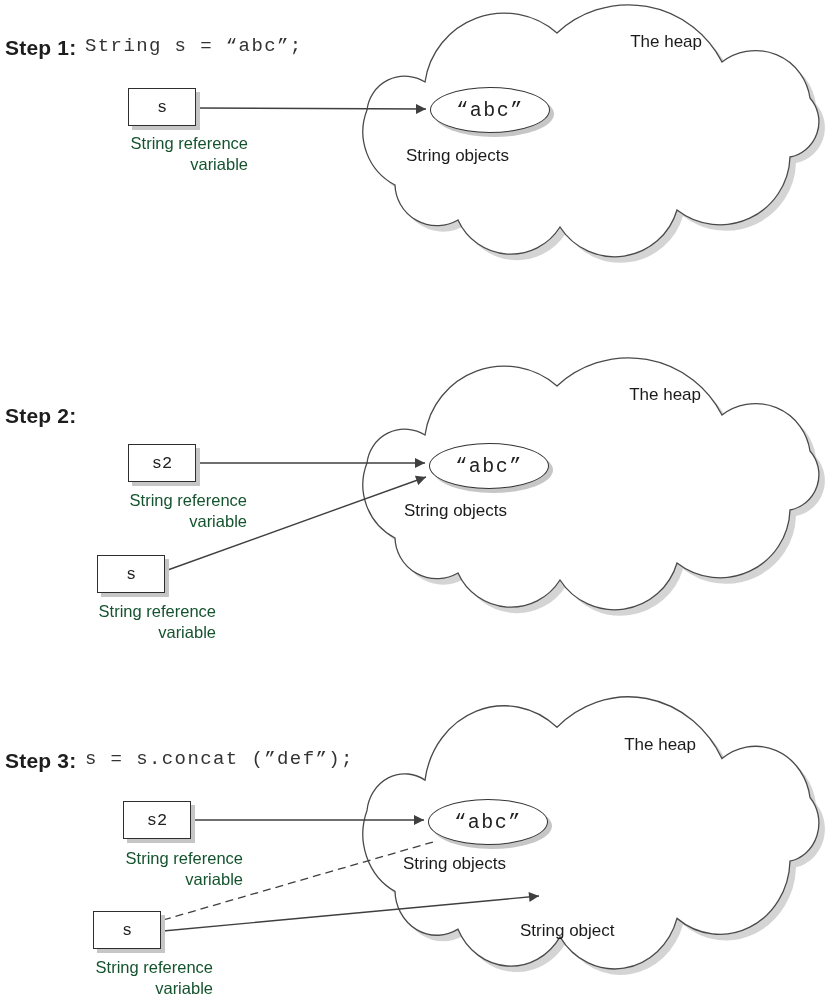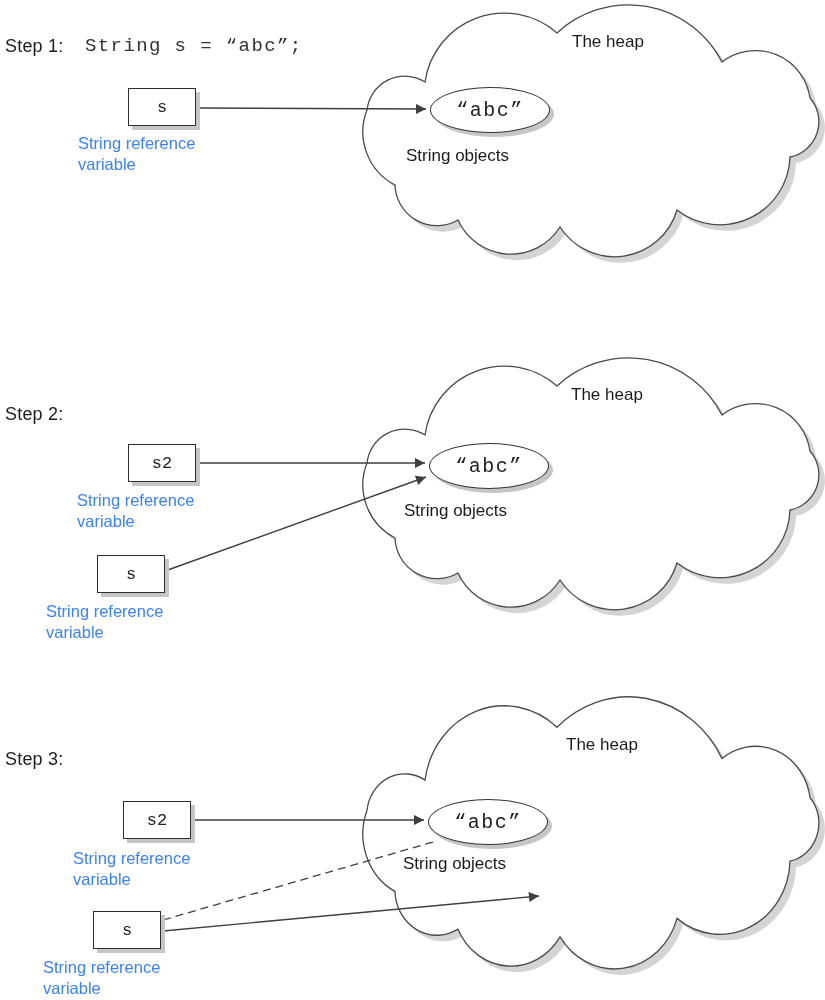--- a/index.html
+++ b/index.html
@@ -7,21 +7,21 @@
     position:relative;width:825px;height:1000px;background:#ffffff;
     overflow:hidden;font-family:"Liberation Sans",sans-serif;color:#1d1d1d;
   }
   #diagram-svg{position:absolute;left:0;top:0;z-index:1;}
   .cloud{fill:#ffffff;stroke:#4a4a4a;stroke-width:1.3;}
   .cloud-shadow{fill:#c9c9c9;stroke:none;opacity:0.8;}
   .arrow{stroke:#3f3f3f;stroke-width:1.4;fill:none;}
   .arrow.dashed{stroke-dasharray:8 5;stroke-width:1.3;}
 
   .step-label{
-    position:absolute;z-index:3;font-size:18px;font-weight:400;
+    position:absolute;z-index:3;font-size:21px;font-weight:700;
     letter-spacing:.2px;color:#1d1d1d;white-space:nowrap;
   }
   .code{
     position:absolute;z-index:3;font-family:"Liberation Mono",monospace;
     font-size:19px;letter-spacing:1.4px;color:#333;white-space:nowrap;
   }
   .var-box{
     position:absolute;z-index:3;width:68px;height:38px;background:#fff;
     border:1.6px solid #2e2e2e;box-shadow:4px 4px 0 #c6c6c6;
     display:flex;align-items:center;justify-content:center;
@@ -29,25 +29,25 @@
     box-sizing:border-box;
   }
   .heap-oval{
     position:absolute;z-index:3;width:120px;height:46px;background:#fff;
     border:1.7px solid #333;border-radius:50%;box-shadow:4px 4px 0 #c6c6c6;
     display:flex;align-items:center;justify-content:center;
     font-family:"Liberation Mono",monospace;font-size:20px;letter-spacing:1.5px;
     color:#222;box-sizing:border-box;
   }
   .caption{
-    position:absolute;z-index:3;width:170px;text-align:left;
-    font-size:16.5px;line-height:21px;color:#3b82f6;
+    position:absolute;z-index:3;width:170px;text-align:right;
+    font-size:16.5px;line-height:21px;color:#14532d;
   }
   .heap-label{
-    position:absolute;z-index:3;width:130px;text-align:left;
+    position:absolute;z-index:3;width:130px;text-align:right;
     font-size:17px;color:#1b1b1b;
   }
   .obj-caption{
     position:absolute;z-index:3;width:170px;
     font-size:17px;color:#1b1b1b;
   }
 </style>
 </head>
 <body>
 
@@ -119,31 +119,33 @@
   <div class="caption" style="left:46px;top:601px">
     <div>String reference</div>
     <div>variable</div>
   </div>
 
   <div class="heap-label" style="left:571px;top:385px">The heap</div>
   <div class="heap-oval" style="left:429px;top:443px">“abc”</div>
   <div class="obj-caption" style="left:404px;top:501px">String objects</div>
 
   <div class="step-label" style="left:5px;top:749px">Step 3:</div>
+  <div class="code" style="left:85px;top:748px">s = s.concat (”def”);</div>
 
   <div class="var-box" style="left:123px;top:801px">s2</div>
   <div class="caption" style="left:73px;top:848px">
     <div>String reference</div>
     <div>variable</div>
   </div>
 
   <div class="var-box" style="left:93px;top:911px">s</div>
   <div class="caption" style="left:43px;top:957px">
     <div>String reference</div>
     <div>variable</div>
   </div>
 
   <div class="heap-label" style="left:566px;top:735px">The heap</div>
   <div class="heap-oval" style="left:428px;top:799px">“abc”</div>
   <div class="obj-caption" style="left:403px;top:854px">String objects</div>
 
+  <div class="obj-caption" style="left:520px;top:921px">String object</div>
 
 </div>
 
 </body></html>

